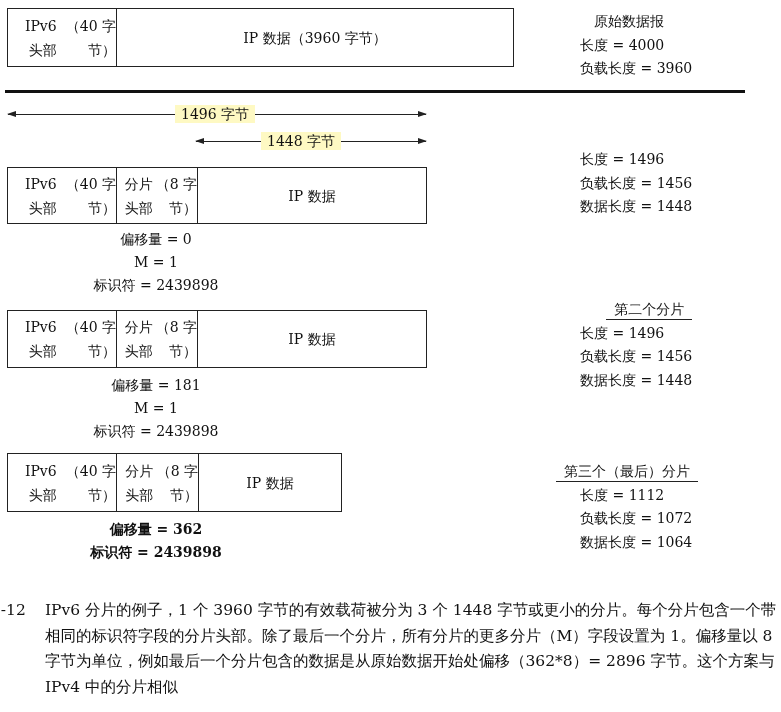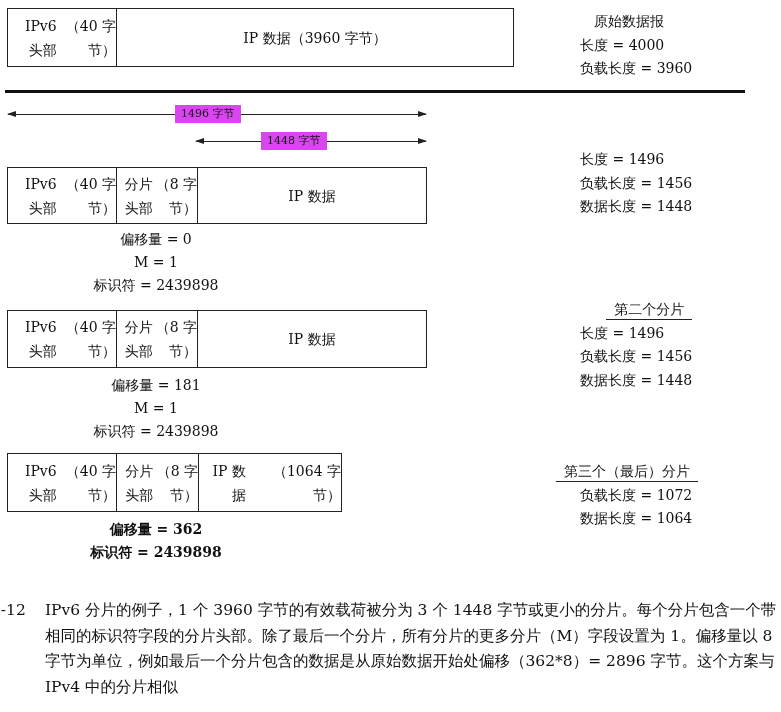--- a/index.html
+++ b/index.html
@@ -10,21 +10,21 @@
   .cell { box-sizing:border-box; border-right:1.5px solid #222; display:flex; flex-direction:row;
           align-items:center; justify-content:center; font-size:14px; line-height:24px; text-align:right; }
   .cell:last-child { border-right:none; }
   .lbl { font-size:14px; line-height:23px; text-align:center; }
   .side { font-size:14px; line-height:23.5px; }
   .side .ttl { text-decoration:none; border-bottom:1.5px solid #222; display:inline-block; padding:0 8px 0 8px; line-height:20px; }
   .rule { position:absolute; left:5px; width:740px; top:90px; height:3px; background:#111; }
   .arrow { position:absolute; height:1px; background:#222; }
   .arrow.l::before { content:""; position:absolute; left:-1px; top:-3px; border-right:9px solid #222; border-top:3.5px solid transparent; border-bottom:3.5px solid transparent; }
   .arrow.r::after { content:""; position:absolute; right:-1px; top:-3px; border-left:9px solid #222; border-top:3.5px solid transparent; border-bottom:3.5px solid transparent; }
-  .dimtxt { position:absolute; font-size:11px; line-height:18px; background:#d946ef; padding:0 6px; }
+  .dimtxt { position:absolute; font-size:14px; line-height:18px; background:#fef9c3; padding:0 6px; }
   .caption { position:absolute; left:0; top:598px; width:781px; font-size:15.5px; line-height:25.5px; }
   .caption .num { position:absolute; left:-9px; top:0; }
   .caption .body { position:absolute; left:45px; width:740px; }
 </style>
 </head>
 <body>
 
 <div class="box" style="left:7px;top:8px;width:507px;height:59px;">
   <div class="cell" style="width:109px;">
     <span>IPv6 头部</span>
@@ -101,29 +101,29 @@
   <div class="cell" style="width:109px;">
     <span>IPv6 头部</span>
     <span>（40 字节）</span>
   </div>
   <div class="cell" style="width:82px;">
     <span>分片头部</span>
     <span>（8 字节）</span>
   </div>
   <div class="cell" style="flex:1;">
     <span>IP 数据</span>
-    <span>（1064 字节）</span>
   </div>
 </div>
 <div class="abs lbl" style="left:56px;top:518px;width:200px;font-weight:bold;">
   <div>偏移量 = 362</div>
   <div>标识符 = 2439898</div>
 </div>
 <div class="abs side" style="left:556px;top:460px;">
   <div><span class="ttl">第三个（最后）分片</span></div>
+  <div style="padding-left:24px;">长度 = 1112</div>
   <div style="padding-left:24px;">负载长度 = 1072</div>
   <div style="padding-left:24px;">数据长度 = 1064</div>
 </div>
 
 <div class="caption">
   <span class="num">5-12</span>
   <div class="body">IPv6 分片的例子，1 个 3960 字节的有效载荷被分为 3 个 1448 字节或更小的分片。每个分片包含一个带相同的标识符字段的分片头部。除了最后一个分片，所有分片的更多分片（M）字段设置为 1。偏移量以 8 字节为单位，例如最后一个分片包含的数据是从原始数据开始处偏移（362*8）= 2896 字节。这个方案与 IPv4 中的分片相似</div>
 </div>
 
 </body></html>

